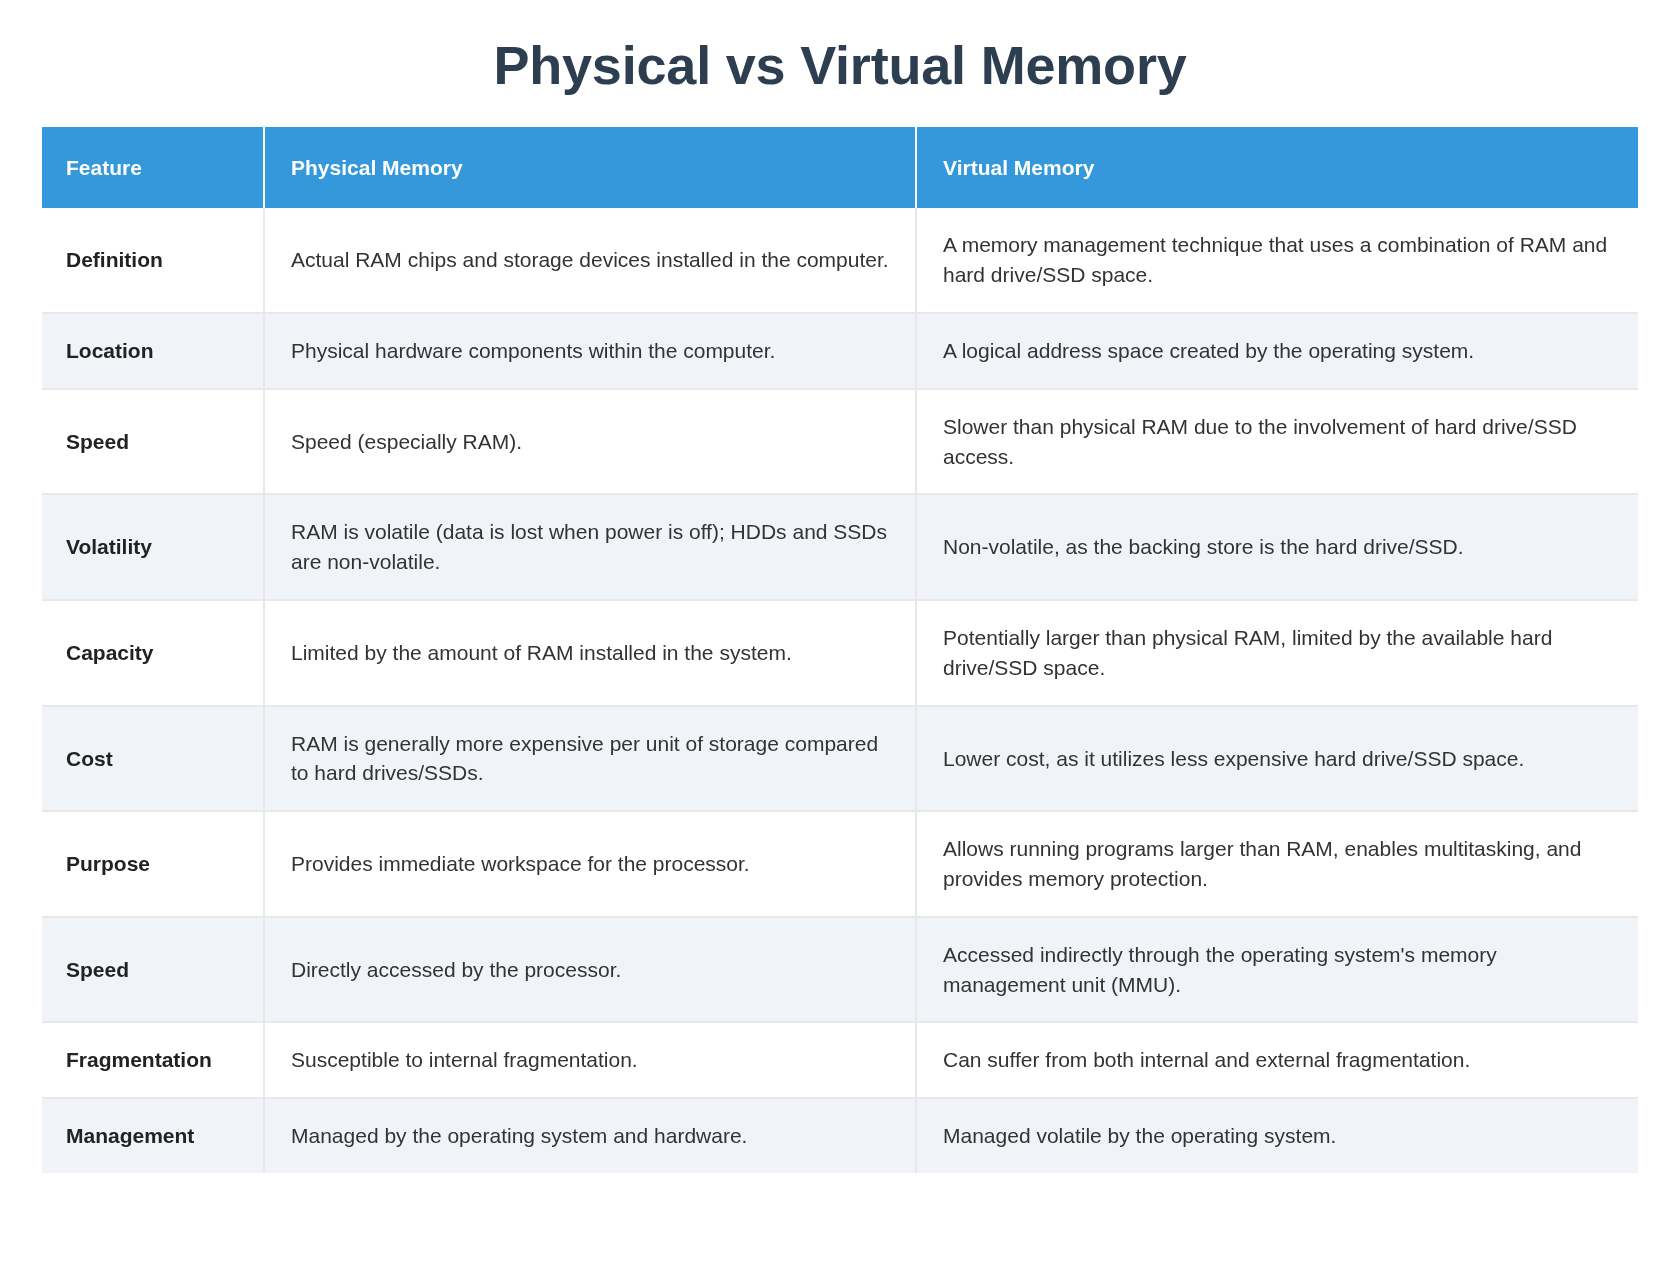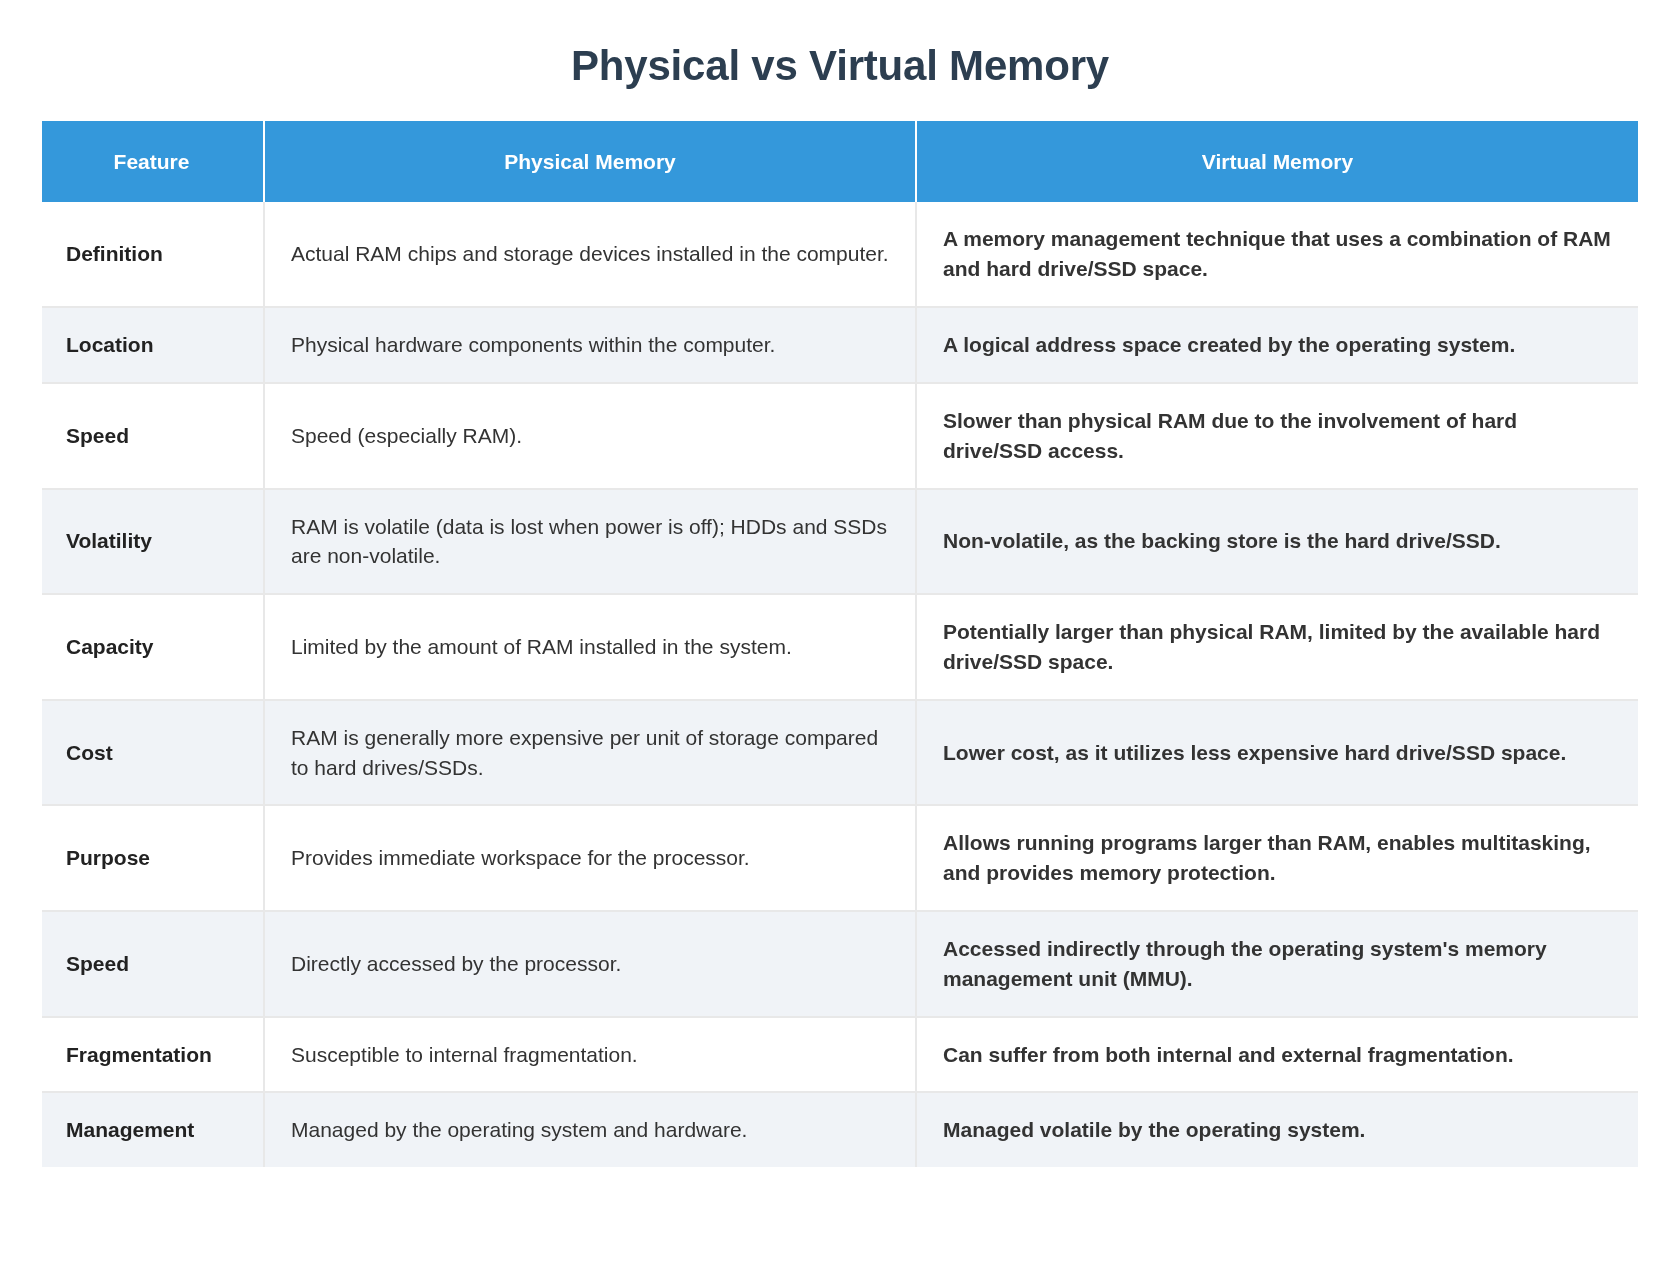--- a/index.html
+++ b/index.html
@@ -14,24 +14,24 @@
     overflow: hidden;
   }
   .page {
     width: 1680px;
     height: 1272px;
     box-sizing: border-box;
     position: relative;
     background: #ffffff;
   }
   .page-title {
-    margin: 16px;
+    margin: 8px;
     padding: 26px 0 0 0;
     text-align: center;
-    font-size: 42px;
+    font-size: 54px;
     font-weight: bold;
     color: #2c3e50;
     letter-spacing: -0.2px;
     line-height: 1.15;
   }
   .table-wrap {
     margin: 31px 42px 0 42px;
     width: 1596px;
   }
   table.cmp {
@@ -42,41 +42,41 @@
   }
   table.cmp col.c-feature  { width: 222px; }
   table.cmp col.c-physical { width: 652px; }
   table.cmp col.c-virtual  { width: 722px; }
 
   table.cmp thead th {
     background: #3498db;
     color: #ffffff;
     font-size: 21px;
     font-weight: bold;
-    text-align: center;
+    text-align: left;
     padding: 28px 26px;
     border-right: 2px solid #ffffff;
     vertical-align: middle;
     line-height: 1.2;
   }
   table.cmp thead th:last-child { border-right: none; }
   table.cmp thead th.h-feature { padding-left: 24px; }
 
   table.cmp tbody td {
     font-size: 21px;
     color: #333333;
     padding: 22px 26px;
     border-bottom: 2px solid #e8e8e8;
     border-right: 2px solid #e8e8e8;
     vertical-align: middle;
     line-height: 1.42;
     height: 68px;
     box-sizing: border-box;
   }
-  table.cmp tbody td:last-child { border-right: none; font-weight: bold; }
+  table.cmp tbody td:last-child { border-right: none; }
   table.cmp tbody td.feature-cell {
     font-weight: bold;
     color: #222222;
     padding-left: 24px;
     padding-right: 22px;
   }
   table.cmp tbody tr:nth-child(even) td {
     background: #f0f3f7;
   }
   table.cmp tbody tr:nth-child(odd) td {

